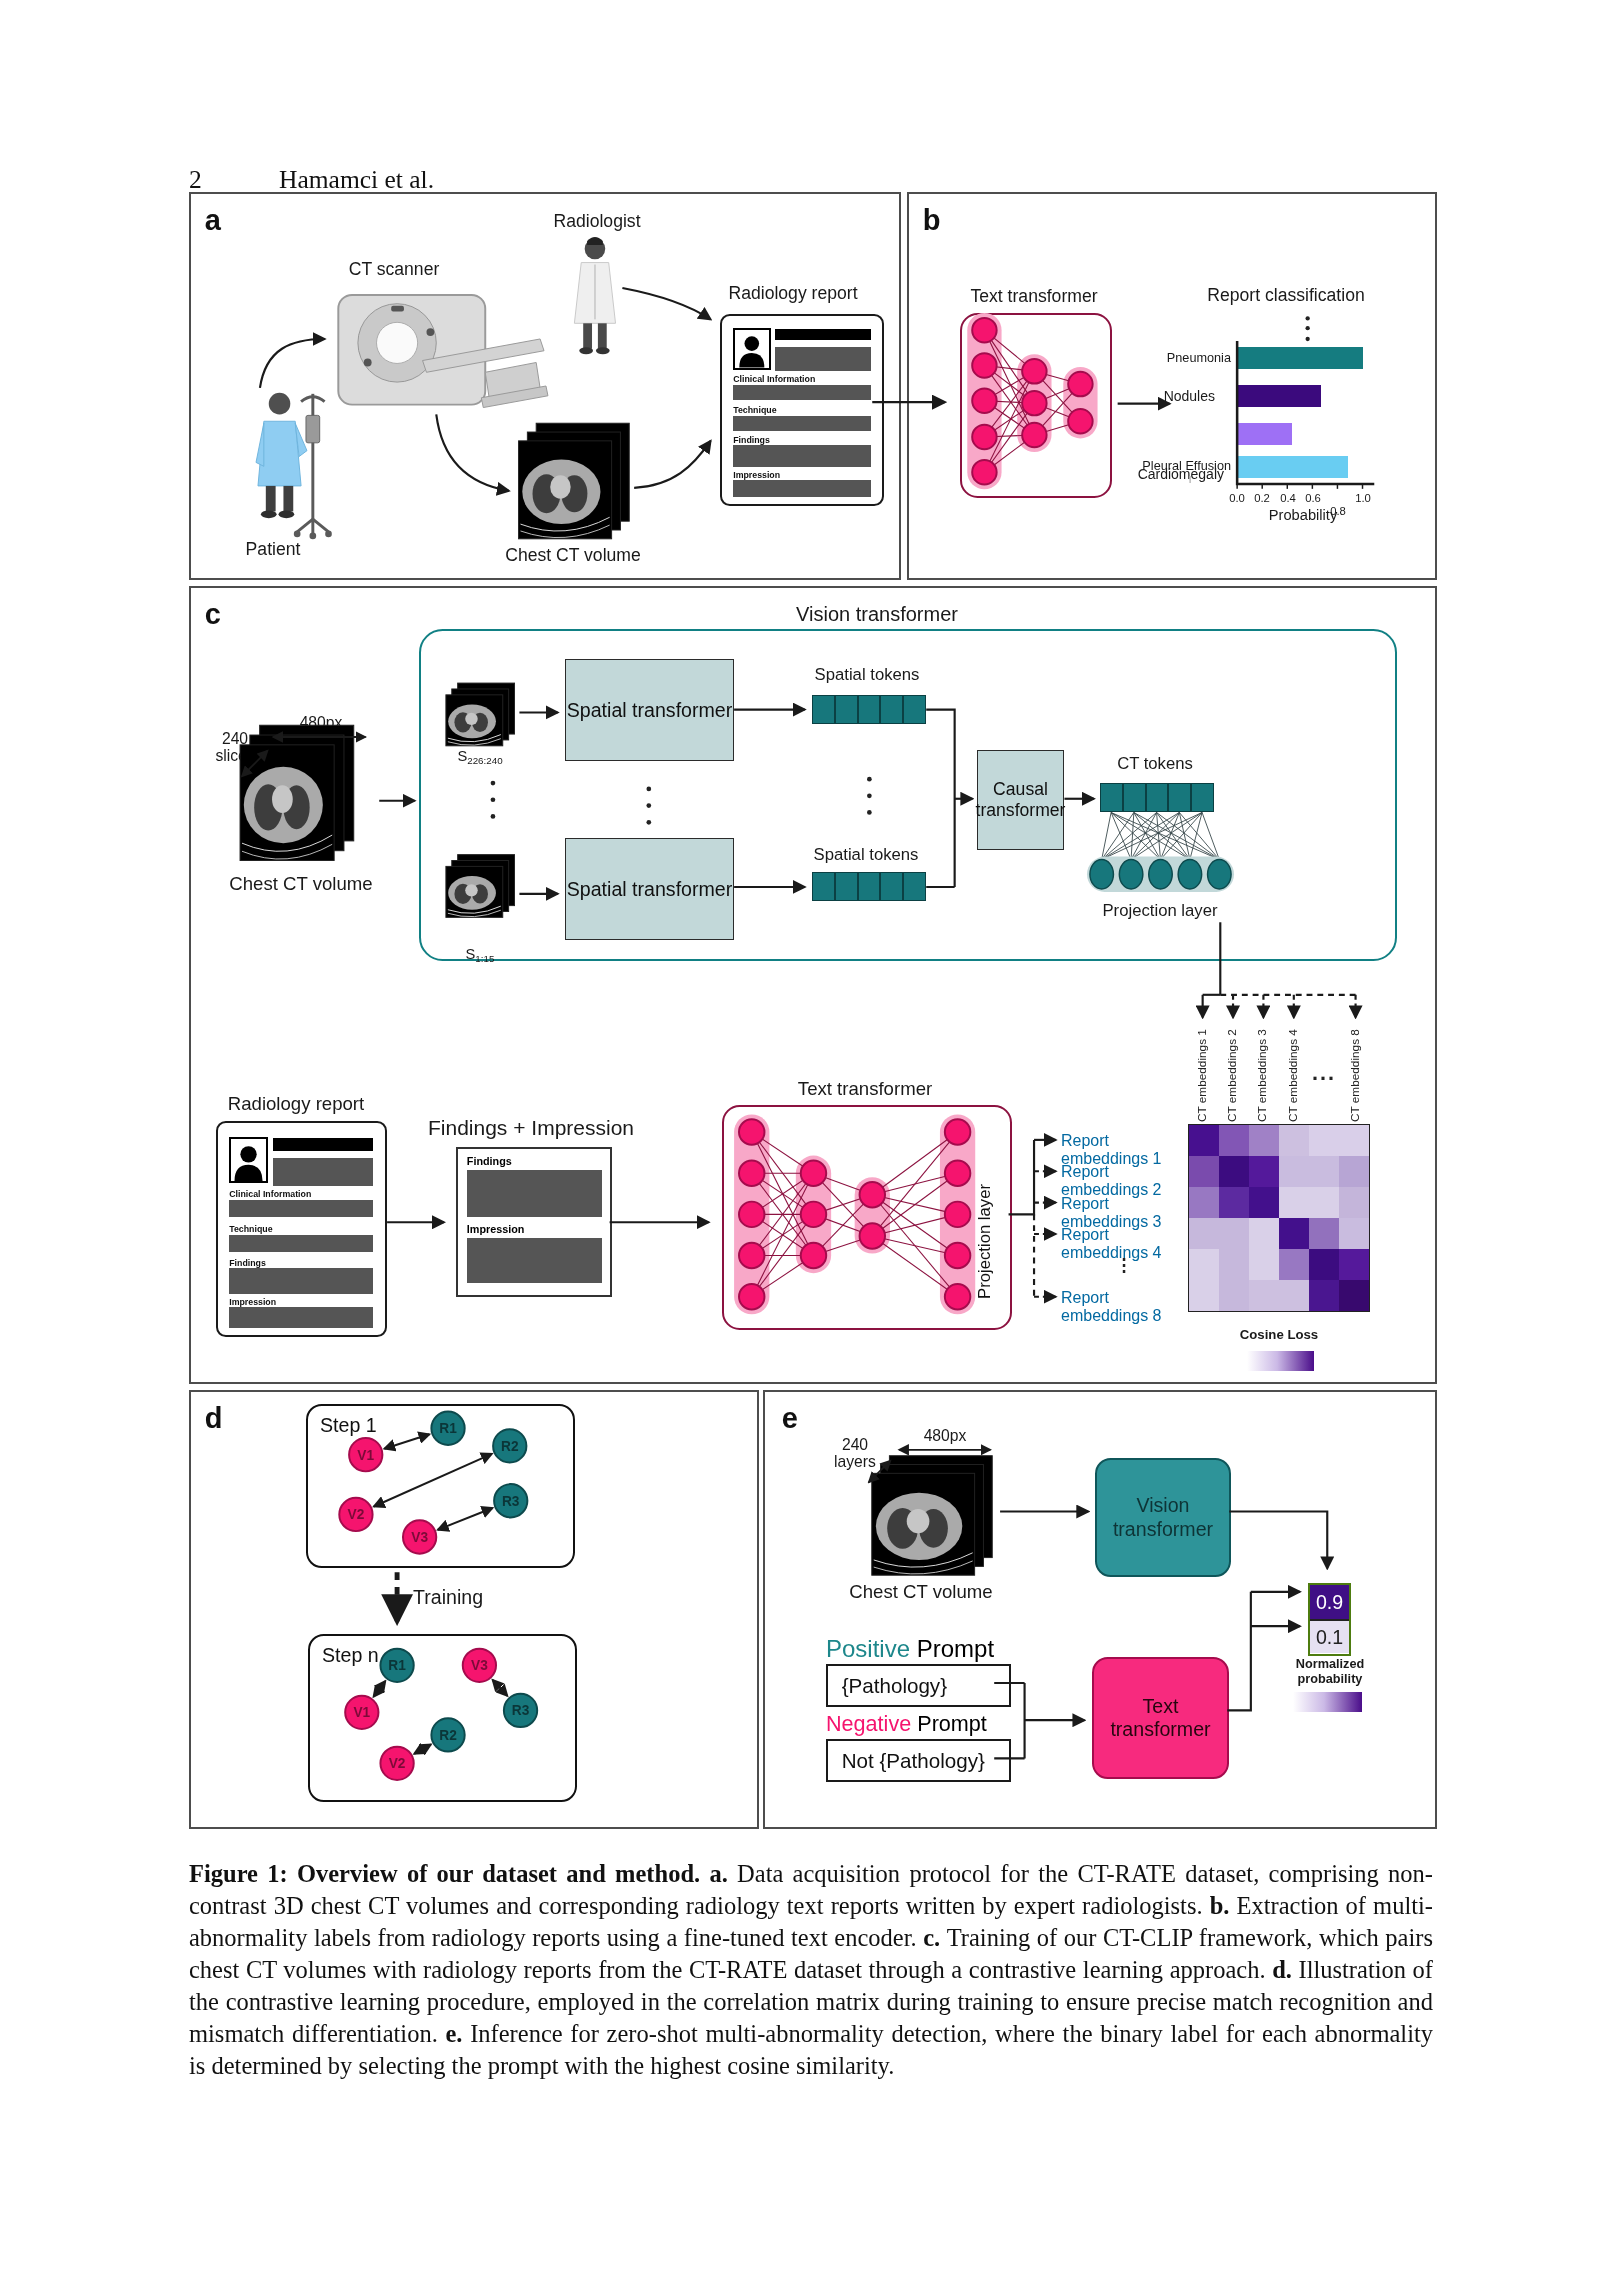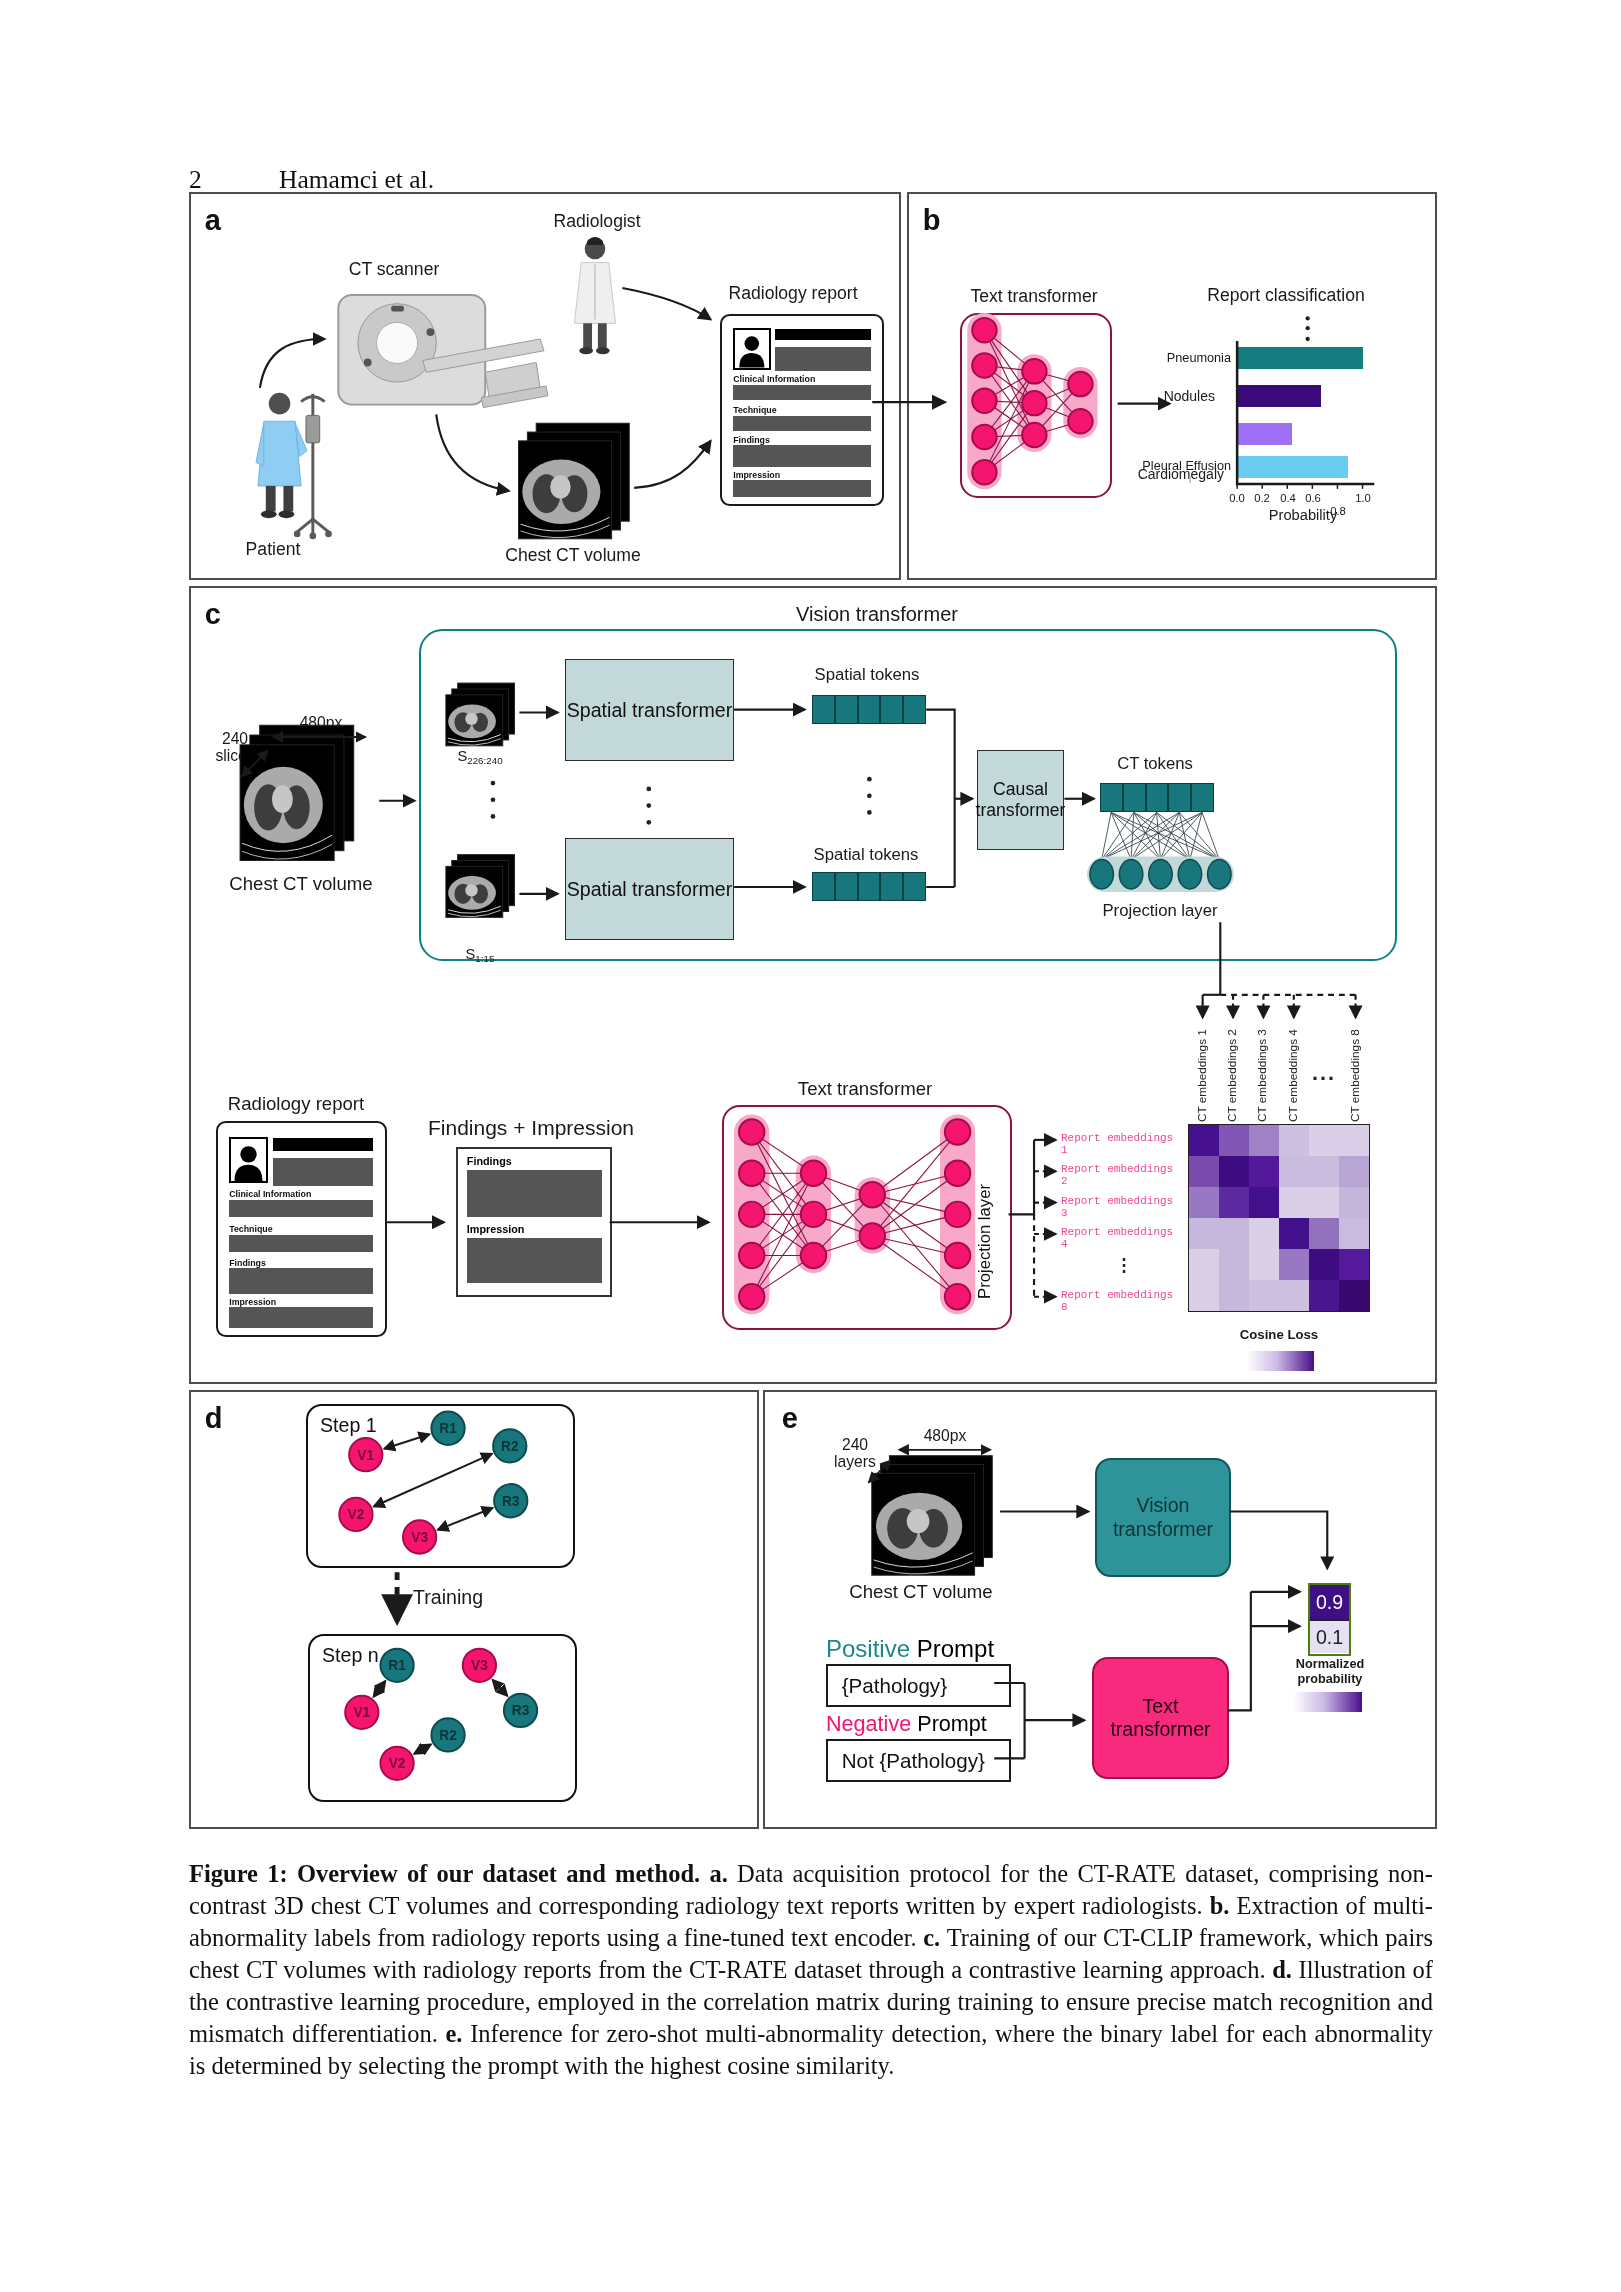--- a/index.html
+++ b/index.html
@@ -19,21 +19,21 @@
   .token-cell{background:#17777c;border:1px solid #0b4043;flex:1;}
   .card{position:absolute;background:#fff;border:2px solid #1a1a1a;border-radius:9.8px;padding-left:6px;}
   .card .hdr-avatar{position:absolute;border:2px solid #000;background:#fff;}
   .card .bar{position:absolute;background:#555;}
   .card .bar.black{background:#000;}
   .card .fld{position:absolute;font-weight:bold;color:#111;}
   .matrix{position:absolute;display:grid;border:1.5px solid #222;}
   .matrix div{width:30px;height:31px;}
   .grad{position:absolute;background:linear-gradient(90deg,#ffffff 0%,#cbb9e6 45%,#4a0d8a 100%);}
   .vlabel{position:absolute;writing-mode:vertical-rl;transform:rotate(180deg);font-size:11.8px;color:#222;}
-  .rowlabel{position:absolute;font-size:11px;color:#ec4899;font-family:Liberation Mono, monospace;}
+  .rowlabel{position:absolute;font-size:16px;color:#0369a1;}
   .prompt-box{position:absolute;border:2px solid #1a1a1a;background:#fff;display:flex;align-items:center;
      padding-left:13.7px;font-size:20.6px;color:#111;}
   .fillbox{position:absolute;border-radius:15.7px;display:flex;flex-direction:column;align-items:center;
      justify-content:center;font-size:19.6px;line-height:23.5px;text-align:center;}
   .probcell{position:absolute;display:flex;align-items:center;justify-content:center;font-size:19.6px;}
   .caption{position:absolute;text-align:justify;color:#111;}
   .step-box{position:absolute;border:2.9px solid #111;border-radius:15.7px;background:#fff;}
   .step-title{position:absolute;font-size:19.6px;color:#111;}
   .dotcol{color:#222;font-weight:bold;}
 </style>

